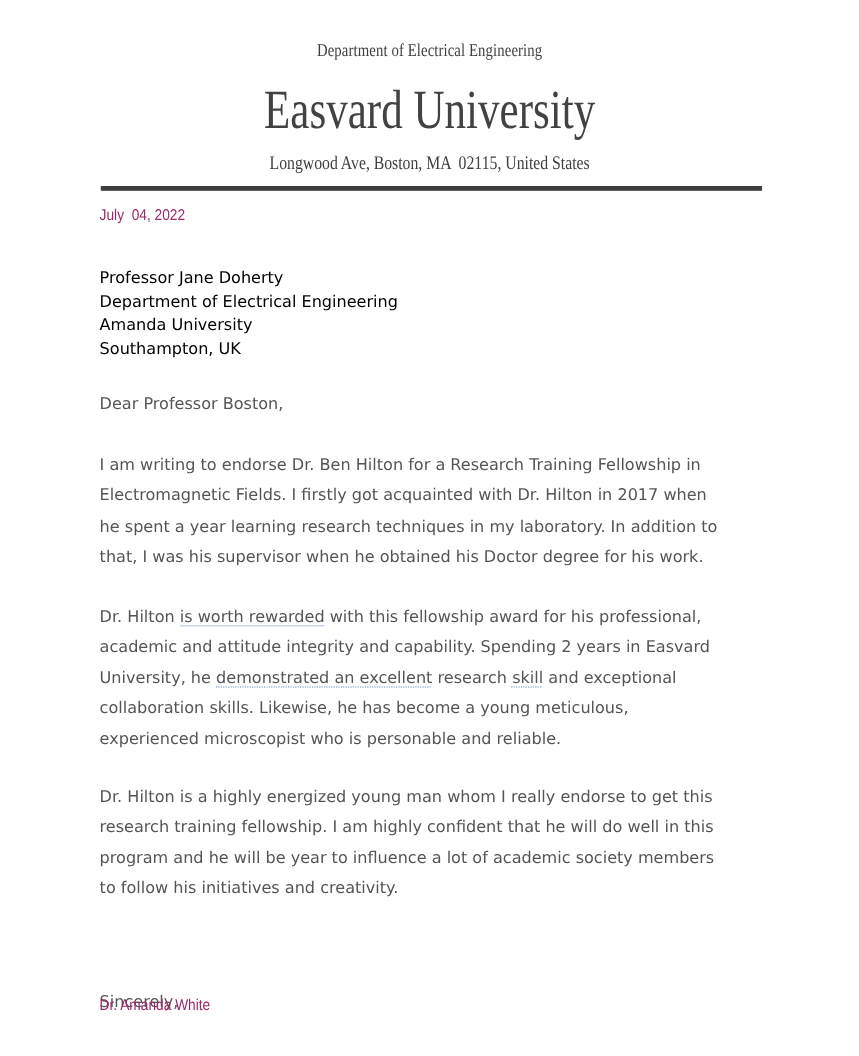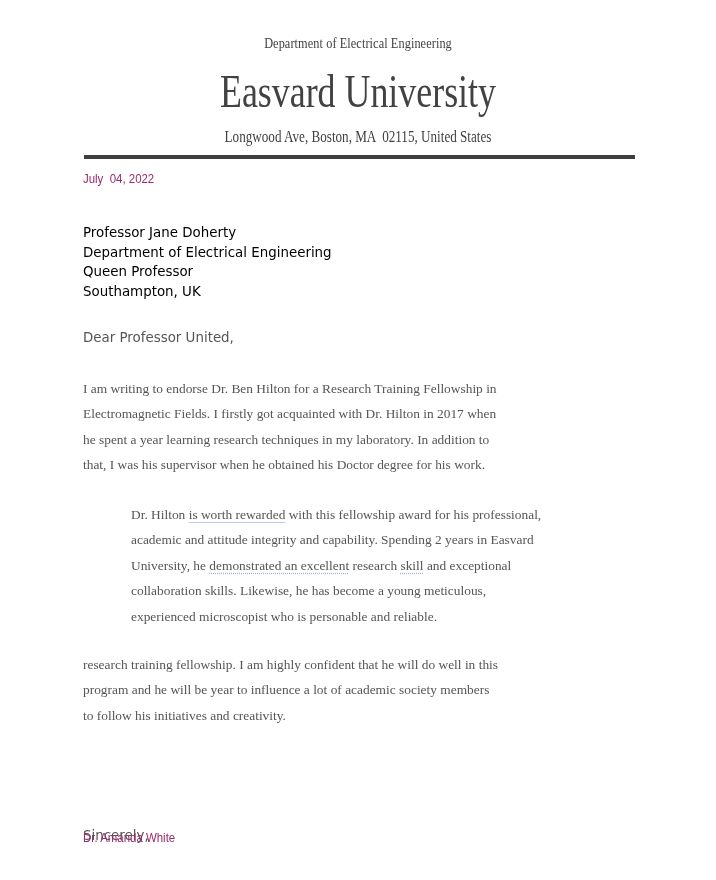--- a/index.html
+++ b/index.html
@@ -93,23 +93,23 @@
   }
   .salutation { top: 330px; }
   .para {
     position: absolute;
     left: 83px;
     font-family: "DejaVu Sans", sans-serif;
     font-size: 13.4px;
     line-height: 25.4px;
     color: #555555;
   }
-  .para div { white-space: nowrap; font-family: Liberation Serif, serif; }
+  .para div { white-space: nowrap; }
   .p1 { top: 376px; }
-  .p2 { top: 502px; margin-left: 48px; }
+  .p2 { top: 502px; }
   .p3 { top: 652px; }
   .closing { top: 828px; }
   .signature {
     position: absolute;
     left: 83px;
     top: 830px;
     font-family: "Liberation Sans", sans-serif;
     font-size: 13px;
     color: #9b2a6b;
     transform: scaleX(0.88);
@@ -136,42 +136,43 @@
   <div class="dept">Department of Electrical Engineering</div>
   <div class="uni">Easvard University</div>
   <div class="addr">Longwood Ave, Boston, MA  02115, United States</div>
   <div class="rule"></div>
 
   <div class="date">July  04, 2022</div>
 
   <div class="recipient">
     <div>Professor Jane Doherty</div>
     <div>Department of Electrical Engineering</div>
-    <div>Queen Professor</div>
+    <div>Amanda University</div>
     <div>Southampton, UK</div>
   </div>
 
-  <div class="body-text salutation">Dear Professor United,</div>
+  <div class="body-text salutation">Dear Professor Boston,</div>
 
   <div class="para p1">
     <div>I am writing to endorse Dr. Ben Hilton for a Research Training Fellowship in</div>
     <div>Electromagnetic Fields. I firstly got acquainted with Dr. Hilton in 2017 when</div>
     <div>he spent a year learning research techniques in my laboratory. In addition to</div>
     <div>that, I was his supervisor when he obtained his Doctor degree for his work.</div>
   </div>
 
   <div class="para p2">
     <div><span id="p2l0">Dr. Hilton <span class="solidline">is worth rewarded</span> with this fellowship award for his professional,</span></div>
     <div>academic and attitude integrity and capability. Spending 2 years in Easvard</div>
     <div><span id="p2l2">University, he <span class="squiggle">demonstrated an excellent</span> research <span class="squiggle">skill</span> and exceptional</span></div>
     <div>collaboration skills. Likewise, he has become a young meticulous,</div>
     <div>experienced  microscopist who is personable and reliable.</div>
   </div>
 
   <div class="para p3">
+    <div>Dr. Hilton is a highly energized young man whom I really endorse to get this</div>
     <div>research training fellowship. I am highly confident that he will do well in this</div>
     <div>program and he will be year to influence a lot of academic society members</div>
     <div>to follow his initiatives and creativity.</div>
   </div>
 
   <div class="body-text closing">Sincerely,</div>
 
   <div class="signature">Dr. Amanda White</div>
 </div>
 

